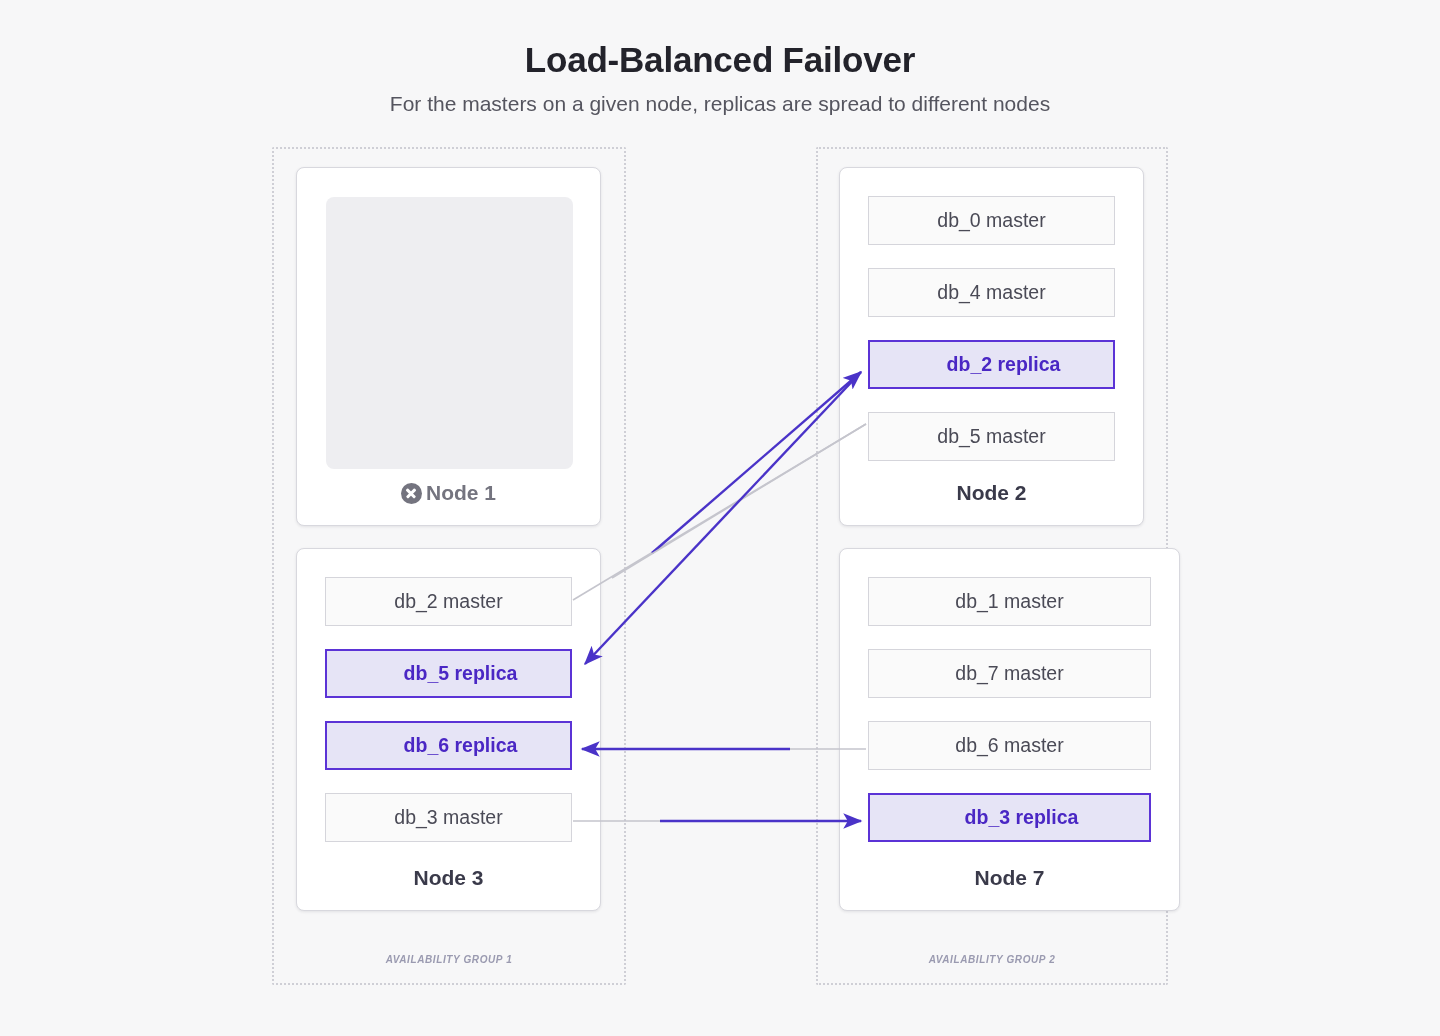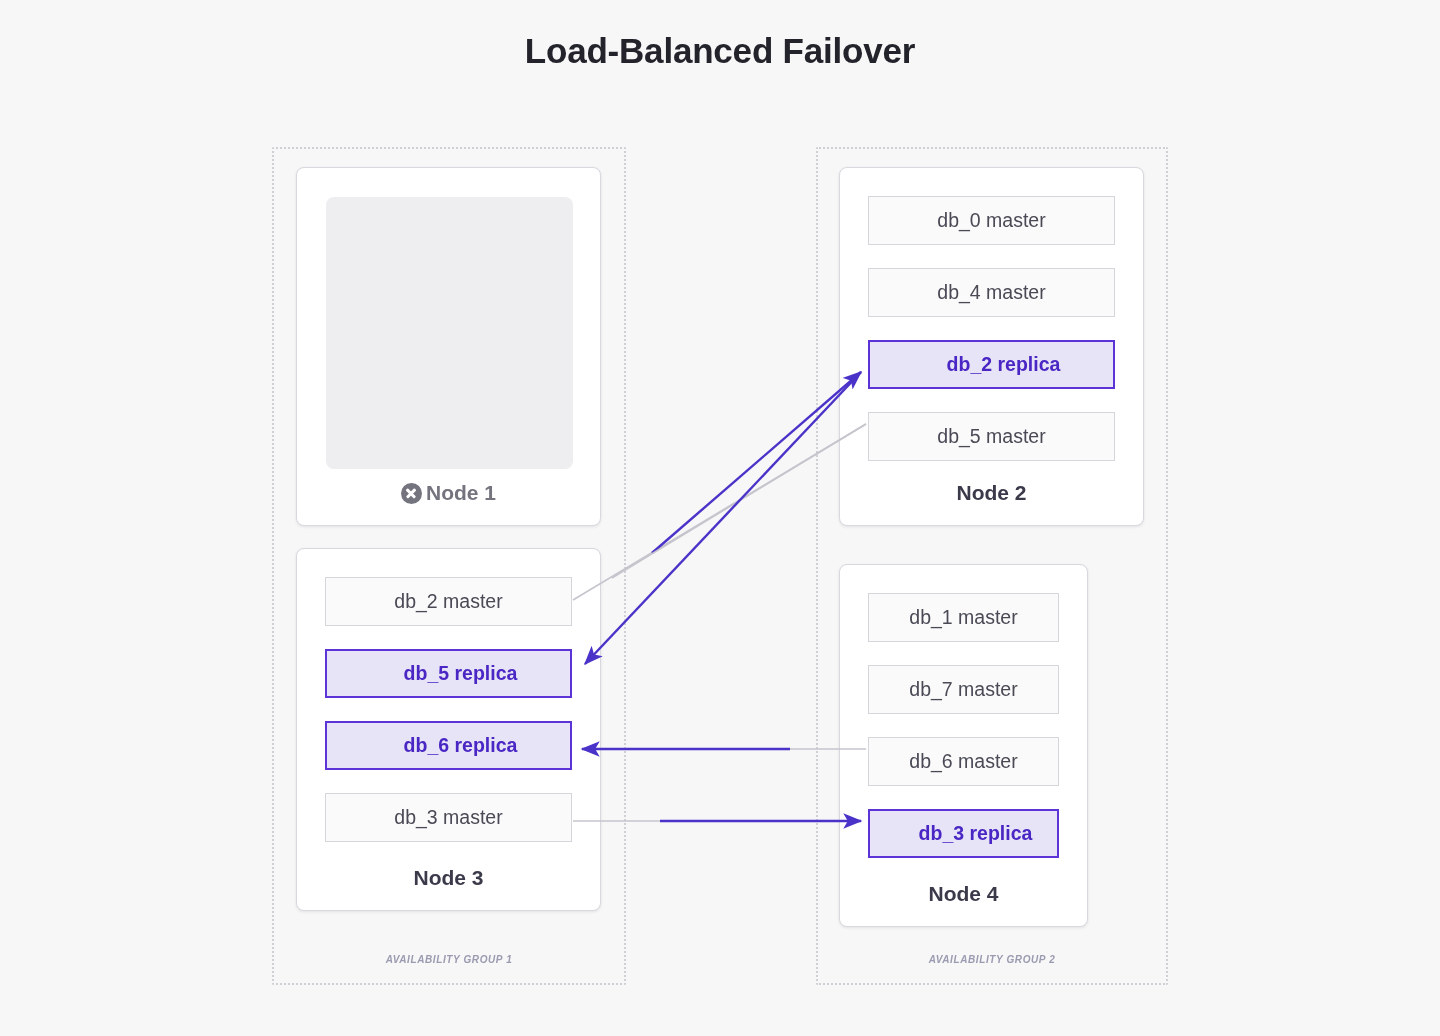--- a/index.html
+++ b/index.html
@@ -18,21 +18,21 @@
   #stage {
     position: relative;
     width: 1440px;
     height: 1036px;
   }
 
   
   .title {
     position: absolute;
     left: 0;
-    top: 31px;
+    top: 40px;
     width: 1440px;
     text-align: center;
     font-size: 35px;
     font-weight: 700;
     color: #23232b;
     letter-spacing: -0.2px;
   }
   .subtitle {
     position: absolute;
     left: 0;
@@ -72,21 +72,21 @@
     position: absolute;
     background: #ffffff;
     border: 1px solid #d8d8de;
     border-radius: 8px;
     box-shadow: 0 1px 3px rgba(40,40,60,0.10);
     box-sizing: border-box;
   }
   #node-card-1 { left: 296px; top: 167px; width: 305px; height: 359px; }
   #node-card-2 { left: 839px; top: 167px; width: 305px; height: 359px; }
   #node-card-3 { left: 296px; top: 548px; width: 305px; height: 363px; }
-  #node-card-4 { left: 839px; top: 564px; width: 249px; height: 363px; }
+  #node-card-4 { left: 839px; top: 548px; width: 341px; height: 363px; }
 
   .slots {
     position: absolute;
     left: 28px;
     right: 28px;
     top: 28px;
   }
 
   
   .chip {
@@ -172,20 +172,21 @@
     height: 1036px;
     pointer-events: none;
   }
 </style>
 </head>
 <body>
 
 <div id="stage">
 
   <div class="title">Load-Balanced Failover</div>
+  <div class="subtitle">For the masters on a given node, replicas are spread to different nodes</div>
 
   <div class="group" id="group-1">
     <div class="group-label">AVAILABILITY GROUP 1</div>
   </div>
 
   <div class="group" id="group-2">
     <div class="group-label">AVAILABILITY GROUP 2</div>
   </div>
 
   <div class="node-card" id="node-card-1">
@@ -221,21 +222,21 @@
   </div>
 
   <div class="node-card" id="node-card-4">
     <div class="slots">
       <div class="chip master">db_1 master</div>
       <div class="chip master">db_7 master</div>
       <div class="chip master">db_6 master</div>
       <div class="chip replica">db_3 replica</div>
     </div>
     <div class="node-label">
-      <span>Node 4</span>
+      <span>Node 7</span>
     </div>
   </div>
 
   <svg id="connectors" viewBox="0 0 1440 1036" width="1440" height="1036">
     <defs>
       <marker id="arrow-purple" markerWidth="9" markerHeight="9" refX="7.4" refY="3.2" orient="auto" markerUnits="strokeWidth">
         <path d="M0,0 L8,3.2 L0,6.4 L1.9,3.2 Z" fill="#4a33c8"></path>
       </marker>
     </defs>
 

